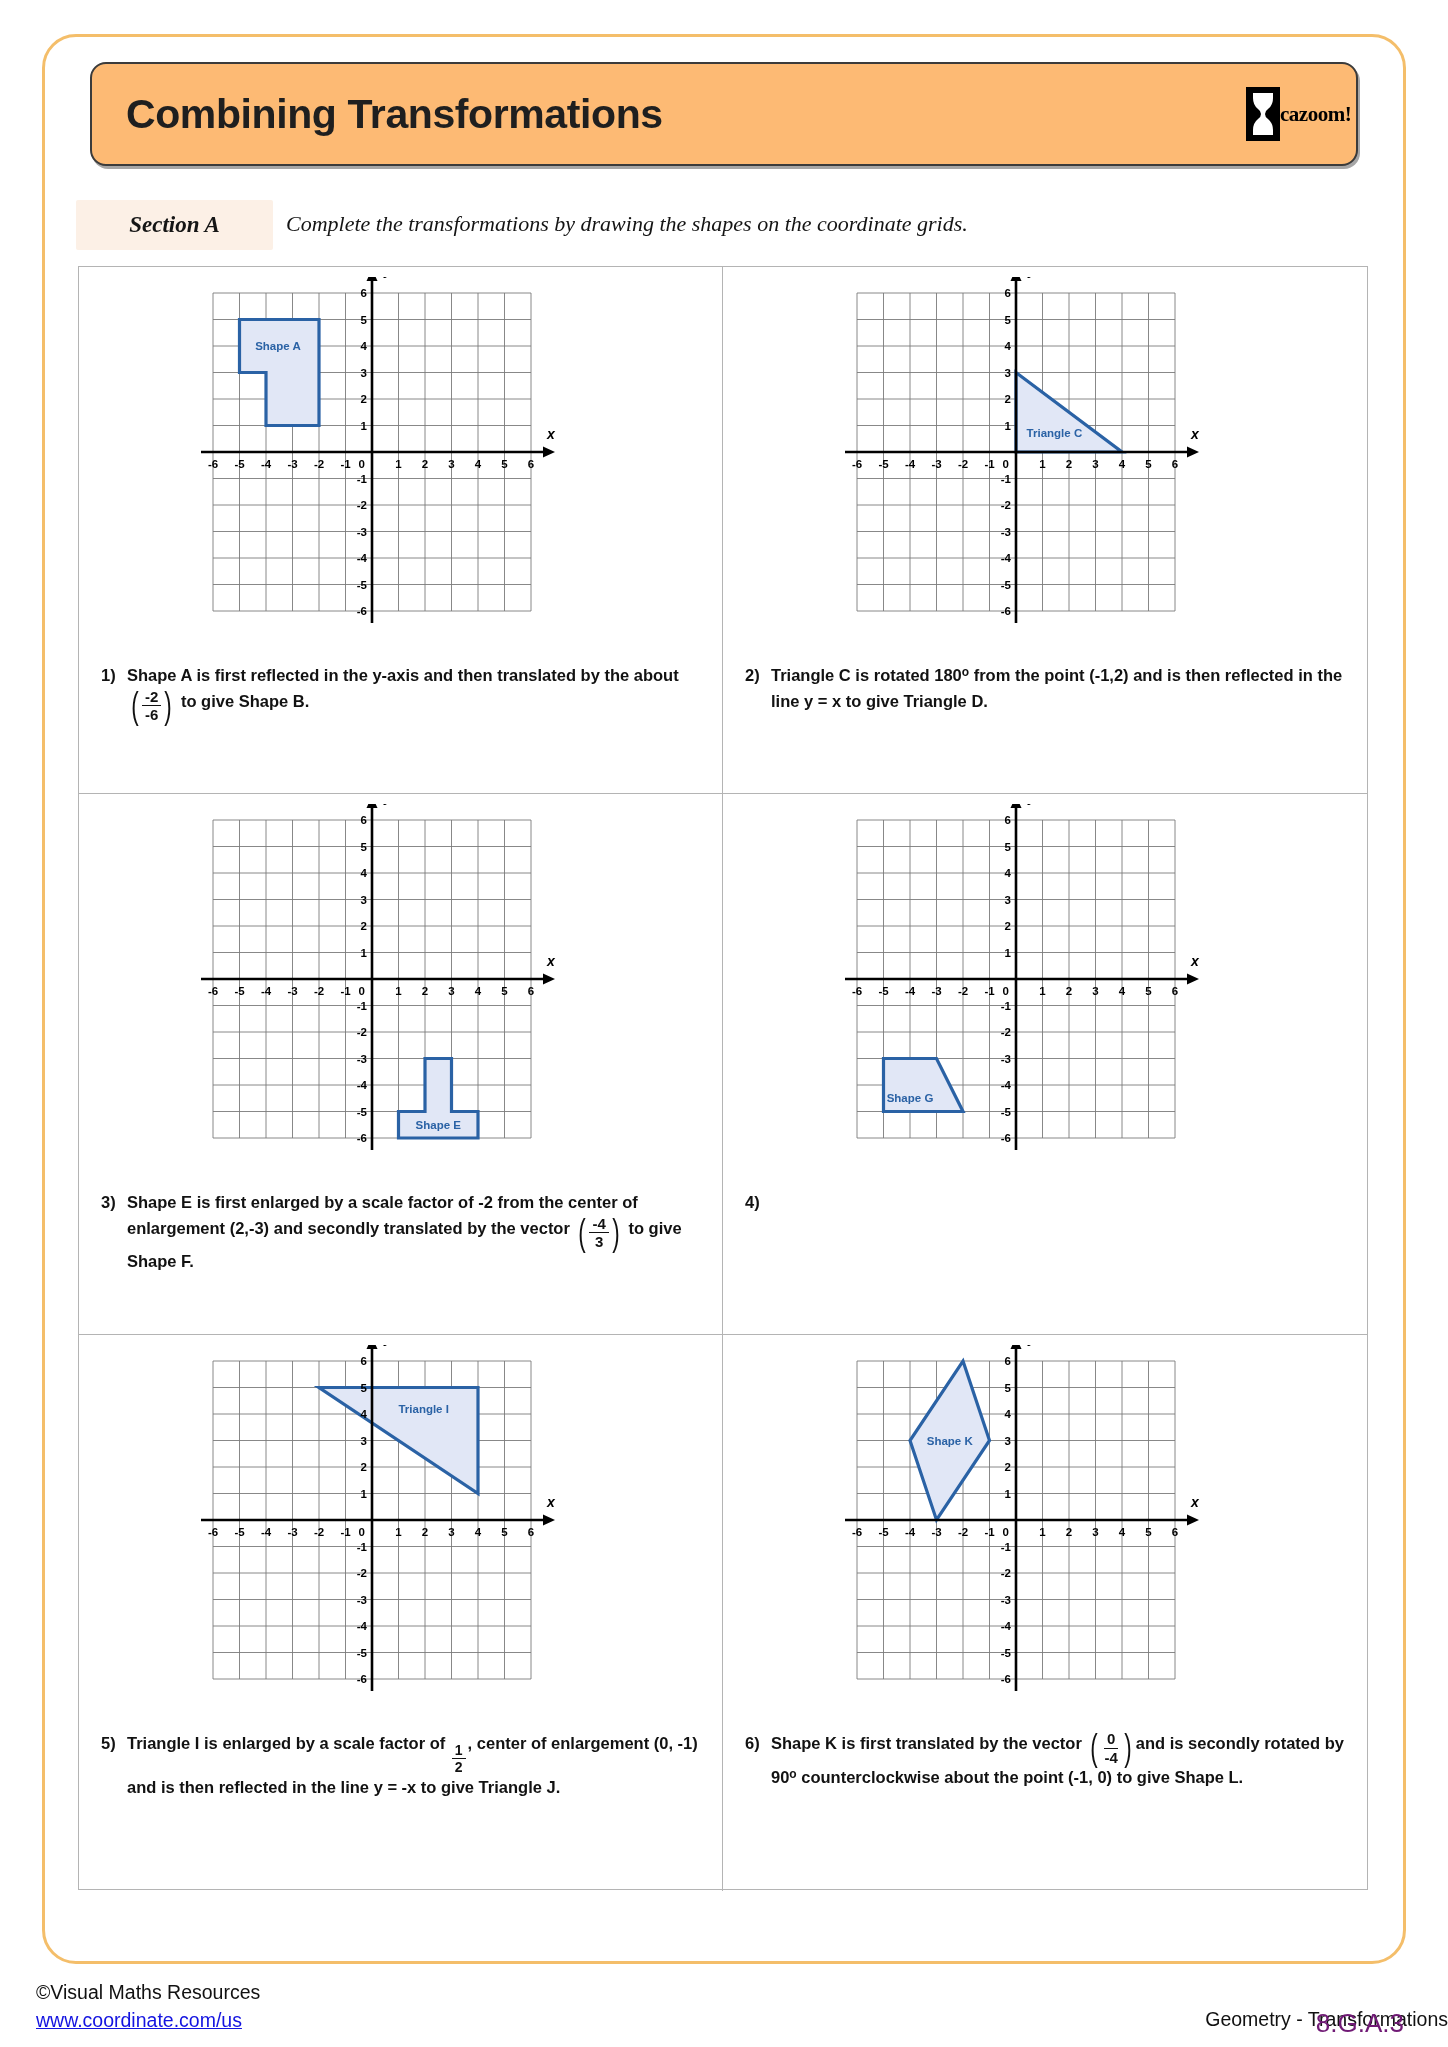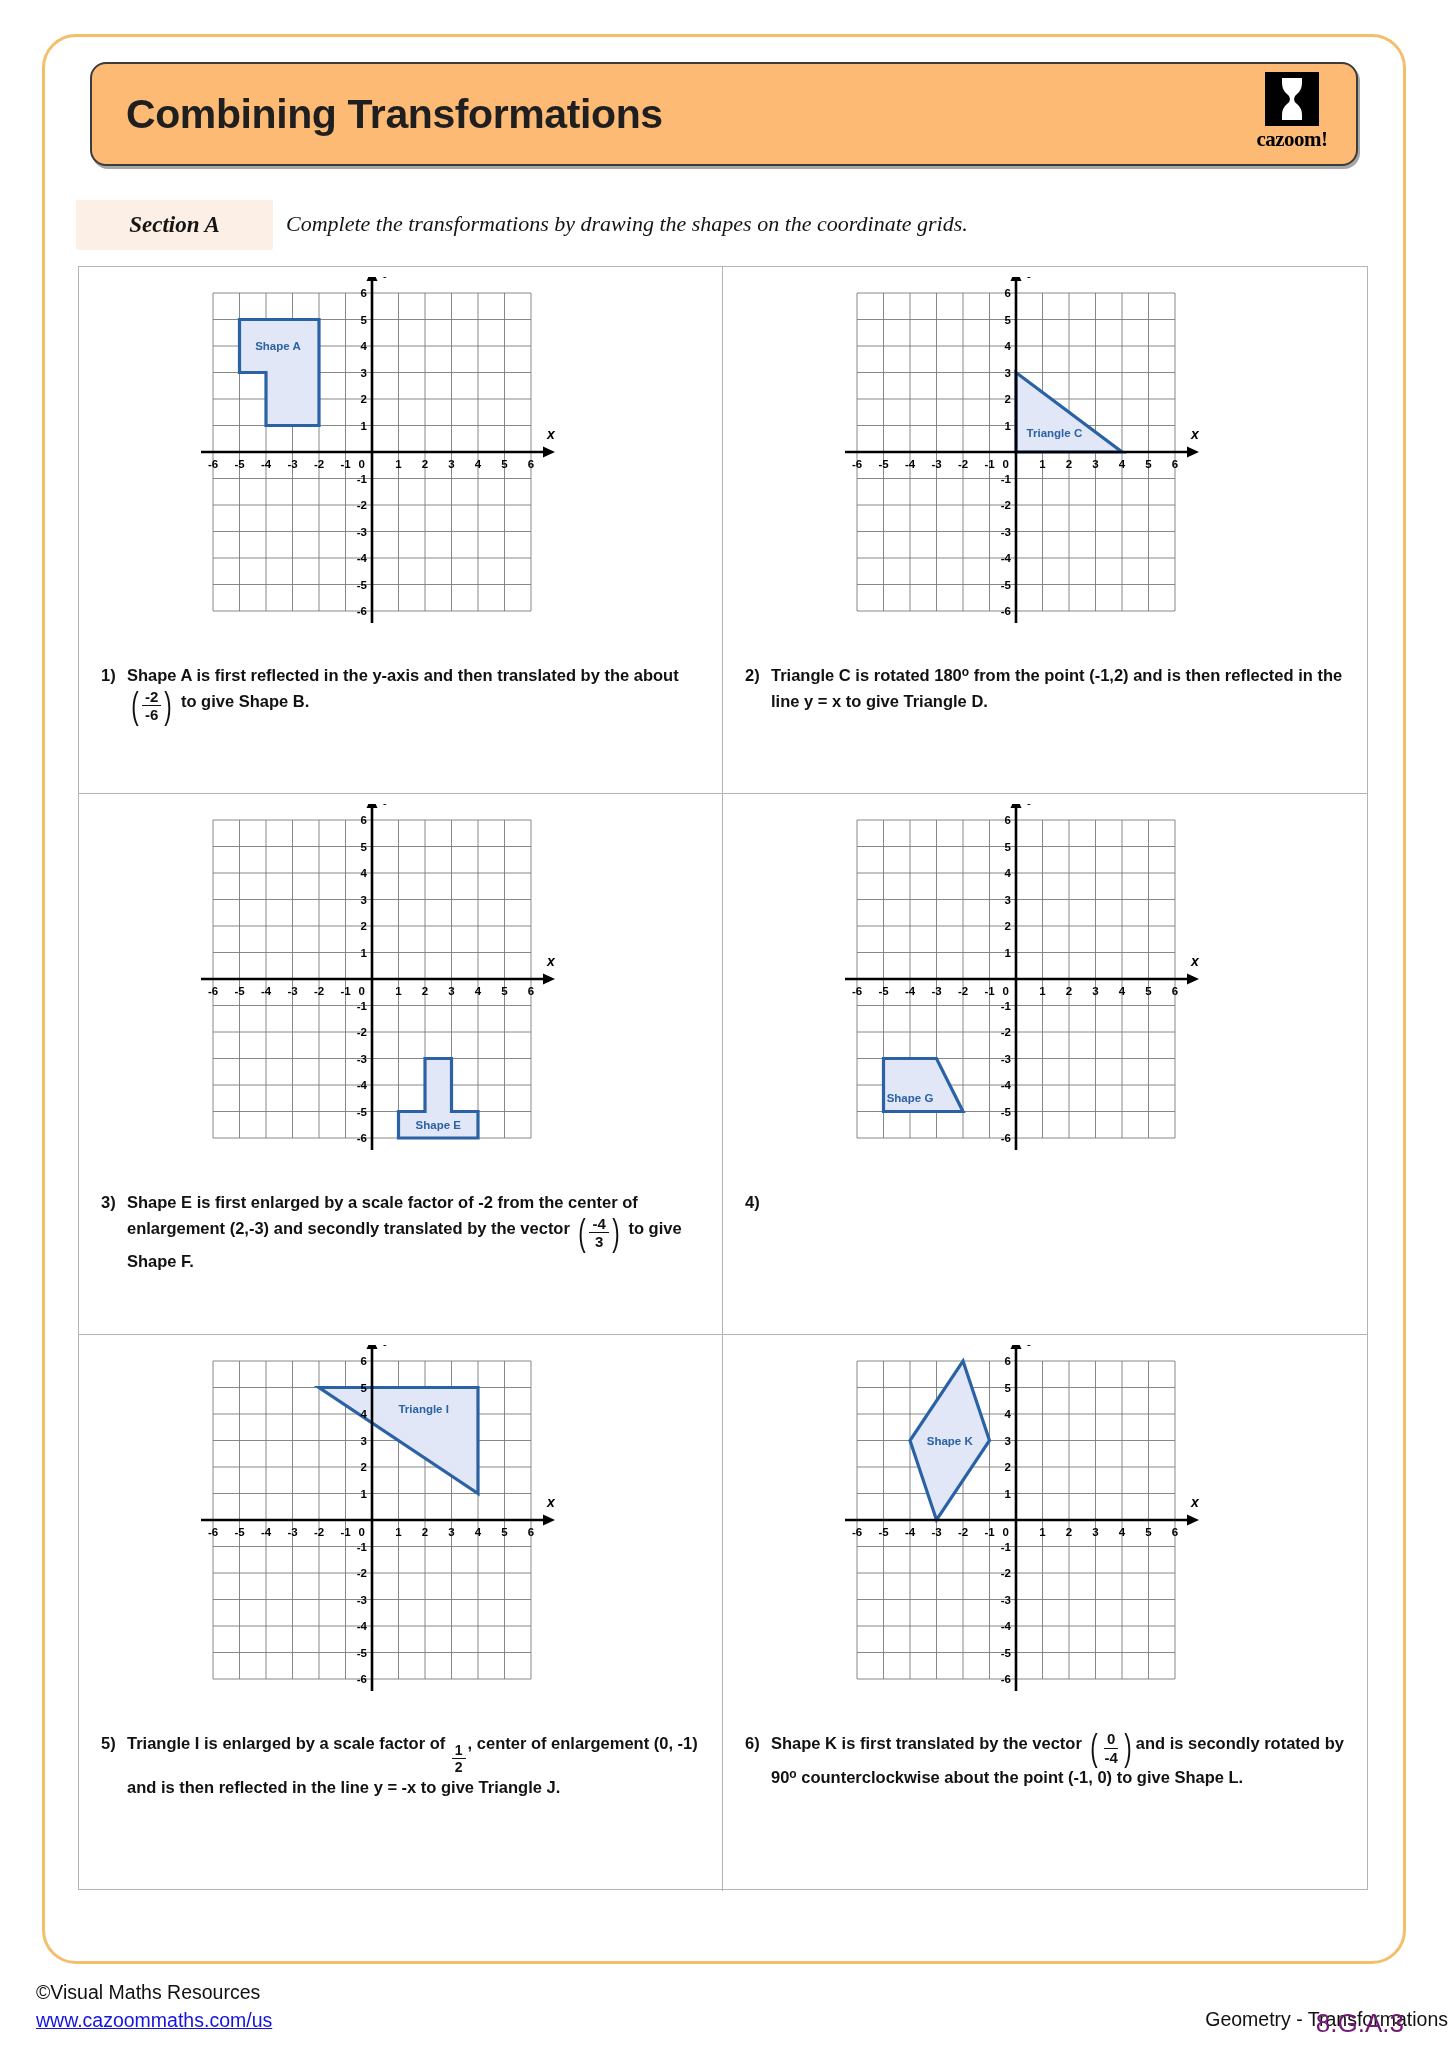--- a/index.html
+++ b/index.html
@@ -38,21 +38,21 @@
     padding: 0 18px 0 34px;
   }
   #page-title {
     font-size: 41px; font-weight: bold; color: #1F1F1F;
     letter-spacing: -0.4px; flex: 1;
     font-family: "Liberation Sans", sans-serif;
   }
   
   #logo {
     width: 92px; height: 84px;
-    display: flex; flex-direction: column;
+    display: flex; flex-direction: row;
     align-items: center; justify-content: flex-start;
   }
   #logo-mark {
     width: 54px; height: 54px; background: #000000;
     display: flex; align-items: center; justify-content: center;
   }
   #logo-vase { display:block; }
   #logo-text {
     font-family: "Liberation Serif", serif;
     font-weight: bold; font-size: 21px; color: #000;
@@ -652,19 +652,19 @@
               </span>
               <span class="paren">)</span>
             </span><span>and is secondly rotated by 90</span><span class="deg">o</span><span> counterclockwise about the point (-1, 0) to give Shape </span><b>L</b><span>.</span></span>
         </div>
       </div>
     </div>
 
   <div id="footer">
     <div id="footer-left">
       <span>©Visual Maths Resources</span>
-      <a id="footer-link" href="#">www.cazoommaths.com/us</a>
+      <a id="footer-link" href="#">www.coordinate.com/us</a>
     </div>
     <div id="footer-center">Geometry - Transformations</div>
     <div id="footer-right">8.G.A.3</div>
   </div>
 
 </div>
 
 </body></html>

